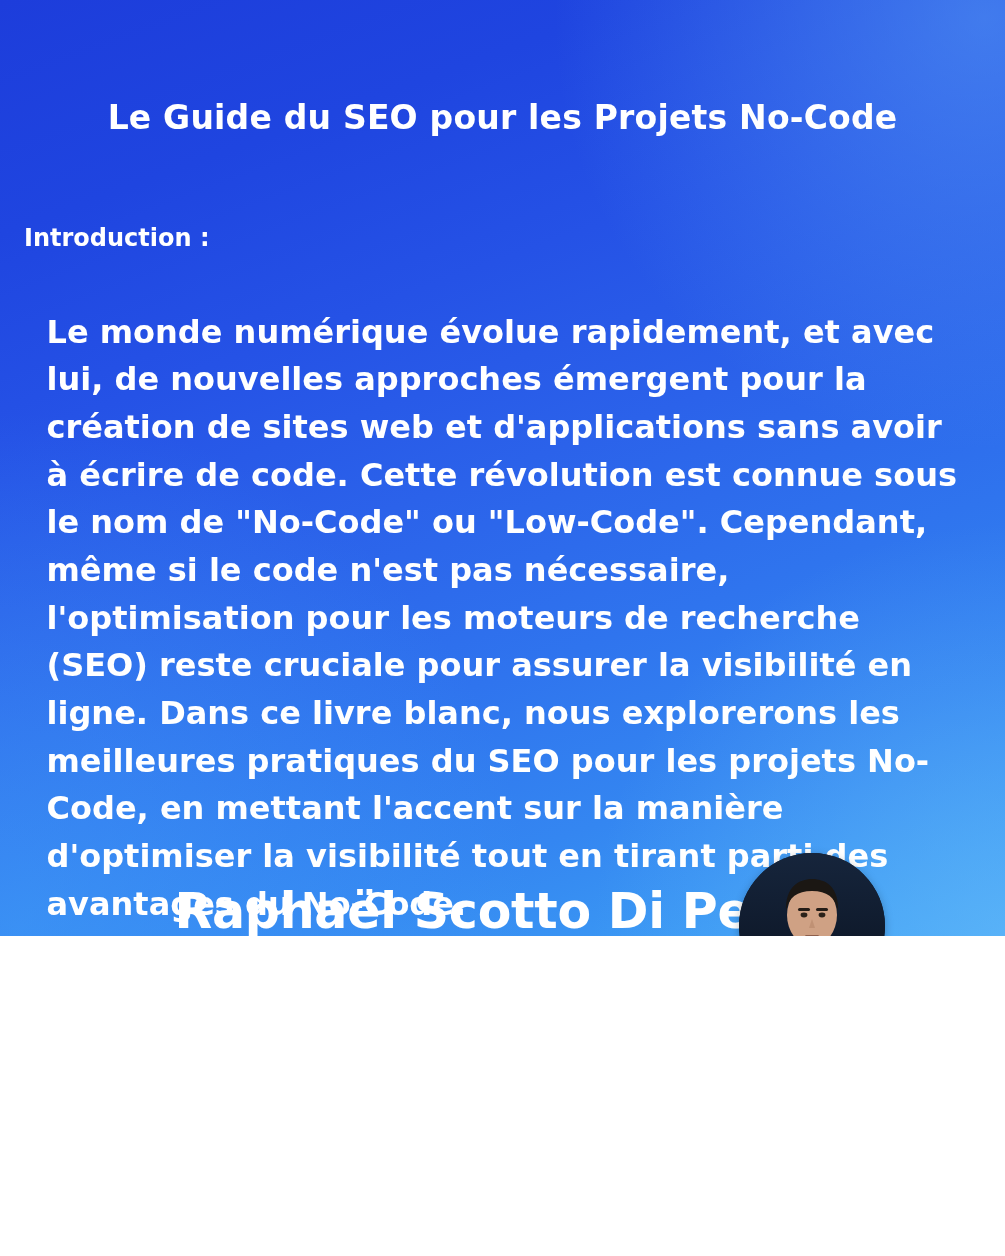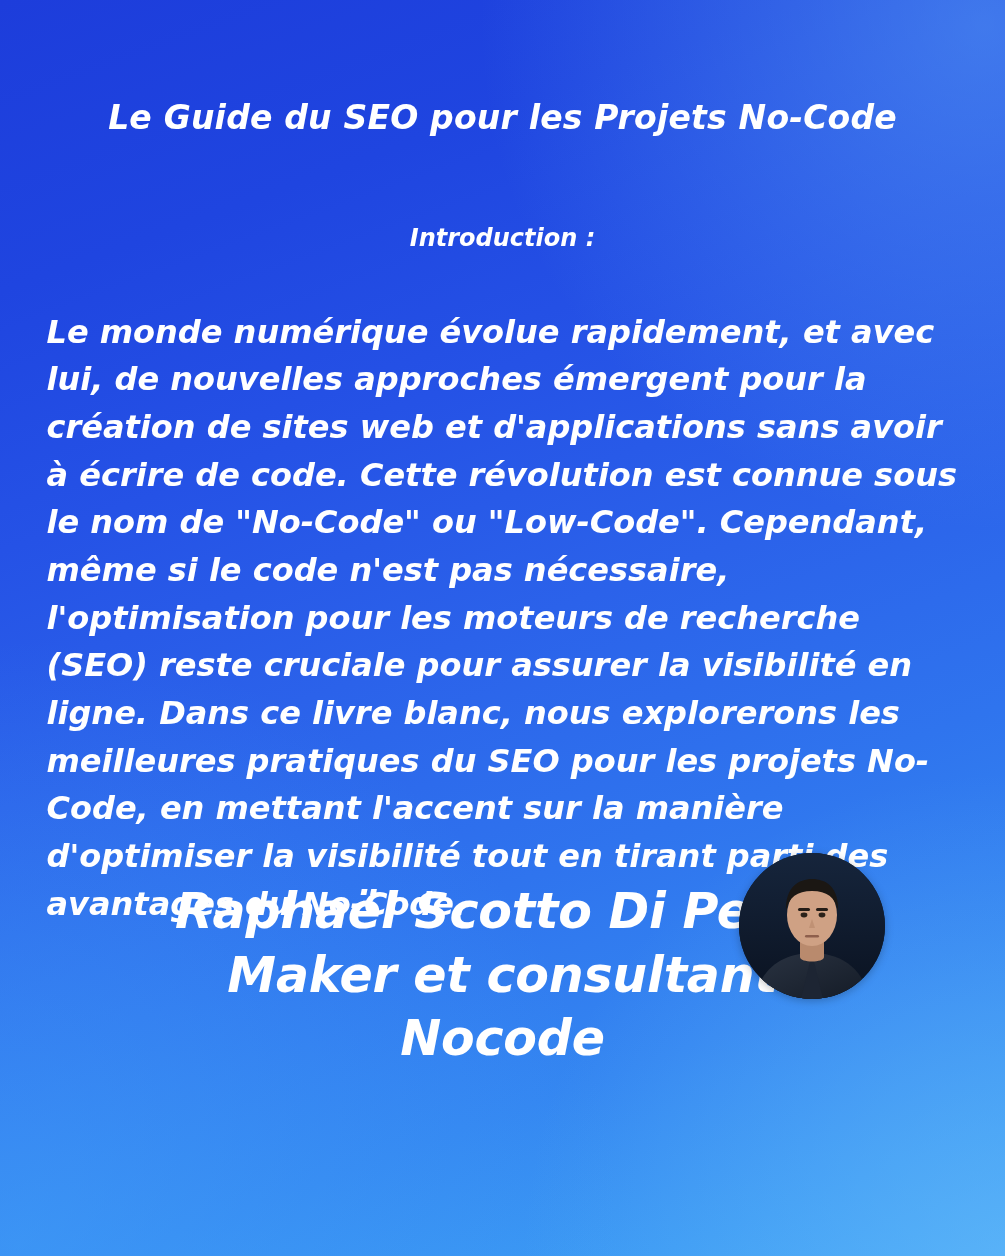--- a/index.html
+++ b/index.html
@@ -8,33 +8,32 @@
   }
   body {
     width: 1005px;
     height: 1256px;
     font-family: "DejaVu Sans", "Liberation Sans", sans-serif;
     overflow: hidden;
   }
   .page {
     position: relative;
     width: 1005px;
-    height: 1256px;
+    height: 936px;
     background:
       linear-gradient(160deg,
         #1d3ddb 0%,
         #1f45e0 18%,
         #2552e6 34%,
         #2b62ea 50%,
         #2f74ee 66%,
         #3486f1 80%,
         #3b9af4 92%,
         #42a6f6 100%);
     overflow: hidden;
-    font-style: italic;
   }
   
   .page::before {
     content: "";
     position: absolute;
     inset: 0;
     background:
       radial-gradient(circle at 98% 2%, rgba(90,160,245,0.55) 0%, rgba(90,160,245,0) 32%),
       radial-gradient(circle at 2% 99%, rgba(70,170,250,0.45) 0%, rgba(70,170,250,0) 38%),
       radial-gradient(circle at 100% 100%, rgba(110,190,250,0.5) 0%, rgba(110,190,250,0) 30%);
@@ -53,21 +52,21 @@
     text-align: center;
     color: #ffffff;
     font-size: 33px;
     font-weight: bold;
     letter-spacing: 0.2px;
     line-height: 1.2;
   }
   .section-heading {
     margin: 0;
     padding-top: 86px;
-    text-align: center;
+    text-align: left;
     color: #ffffff;
     font-size: 24px;
     font-weight: bold;
   }
   .body-text {
     margin: 13px auto;
     padding-top: 44px;
     width: 912px;
     text-align: left;
     color: #ffffff;

